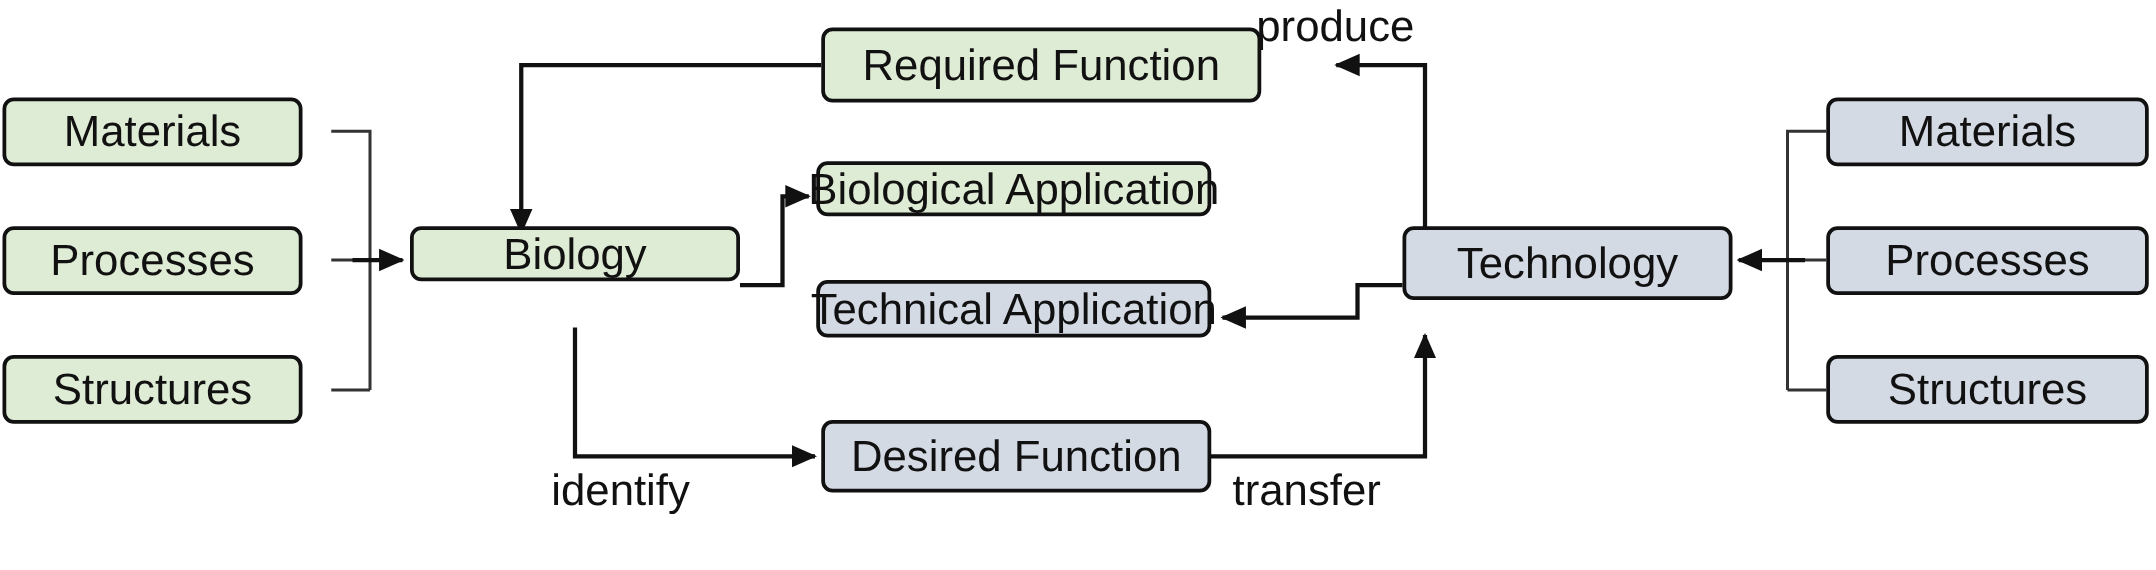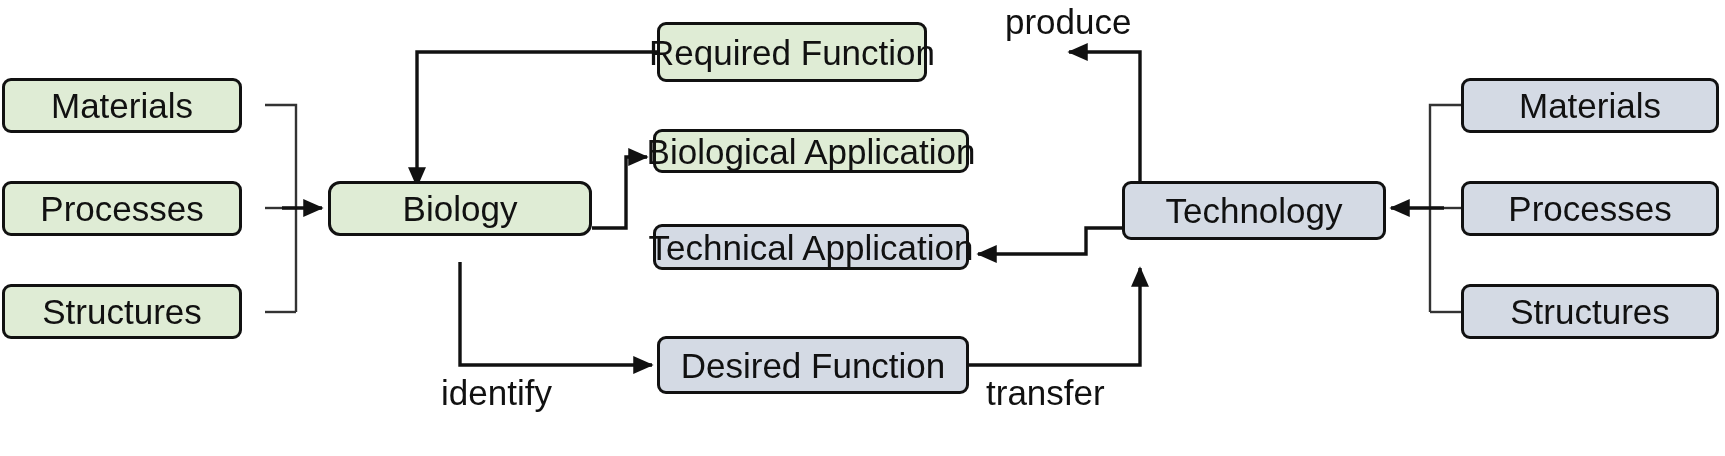--- a/index.html
+++ b/index.html
@@ -106,25 +106,25 @@
   <div class="node green" style="left:2px; top:78px; width:240px; height:55px;">
     <span>Materials</span>
   </div>
   <div class="node green" style="left:2px; top:181px; width:240px; height:55px;">
     <span>Processes</span>
   </div>
   <div class="node green" style="left:2px; top:284px; width:240px; height:55px;">
     <span>Structures</span>
   </div>
 
-  <div class="node green" style="left:328px; top:181px; width:264px; height:55px;border-radius:12px;">
+  <div class="node green" style="left:328px; top:181px; width:264px; height:44px;">
     <span>Biology</span>
   </div>
 
-  <div class="node green" style="left:657px; top:22px; width:270px; height:60px;justify-content:center;">
+  <div class="node green" style="left:657px; top:22px; width:352px; height:60px;justify-content:center;">
     <span>Required Function</span>
   </div>
   <div class="node green" style="left:653px; top:129px; width:316px; height:44px;">
     <span>Biological Application</span>
   </div>
   <div class="node blue" style="left:653px; top:224px; width:316px; height:46px;">
     <span>Technical Application</span>
   </div>
   <div class="node blue" style="left:657px; top:336px; width:312px; height:58px;">
     <span>Desired Function</span>

